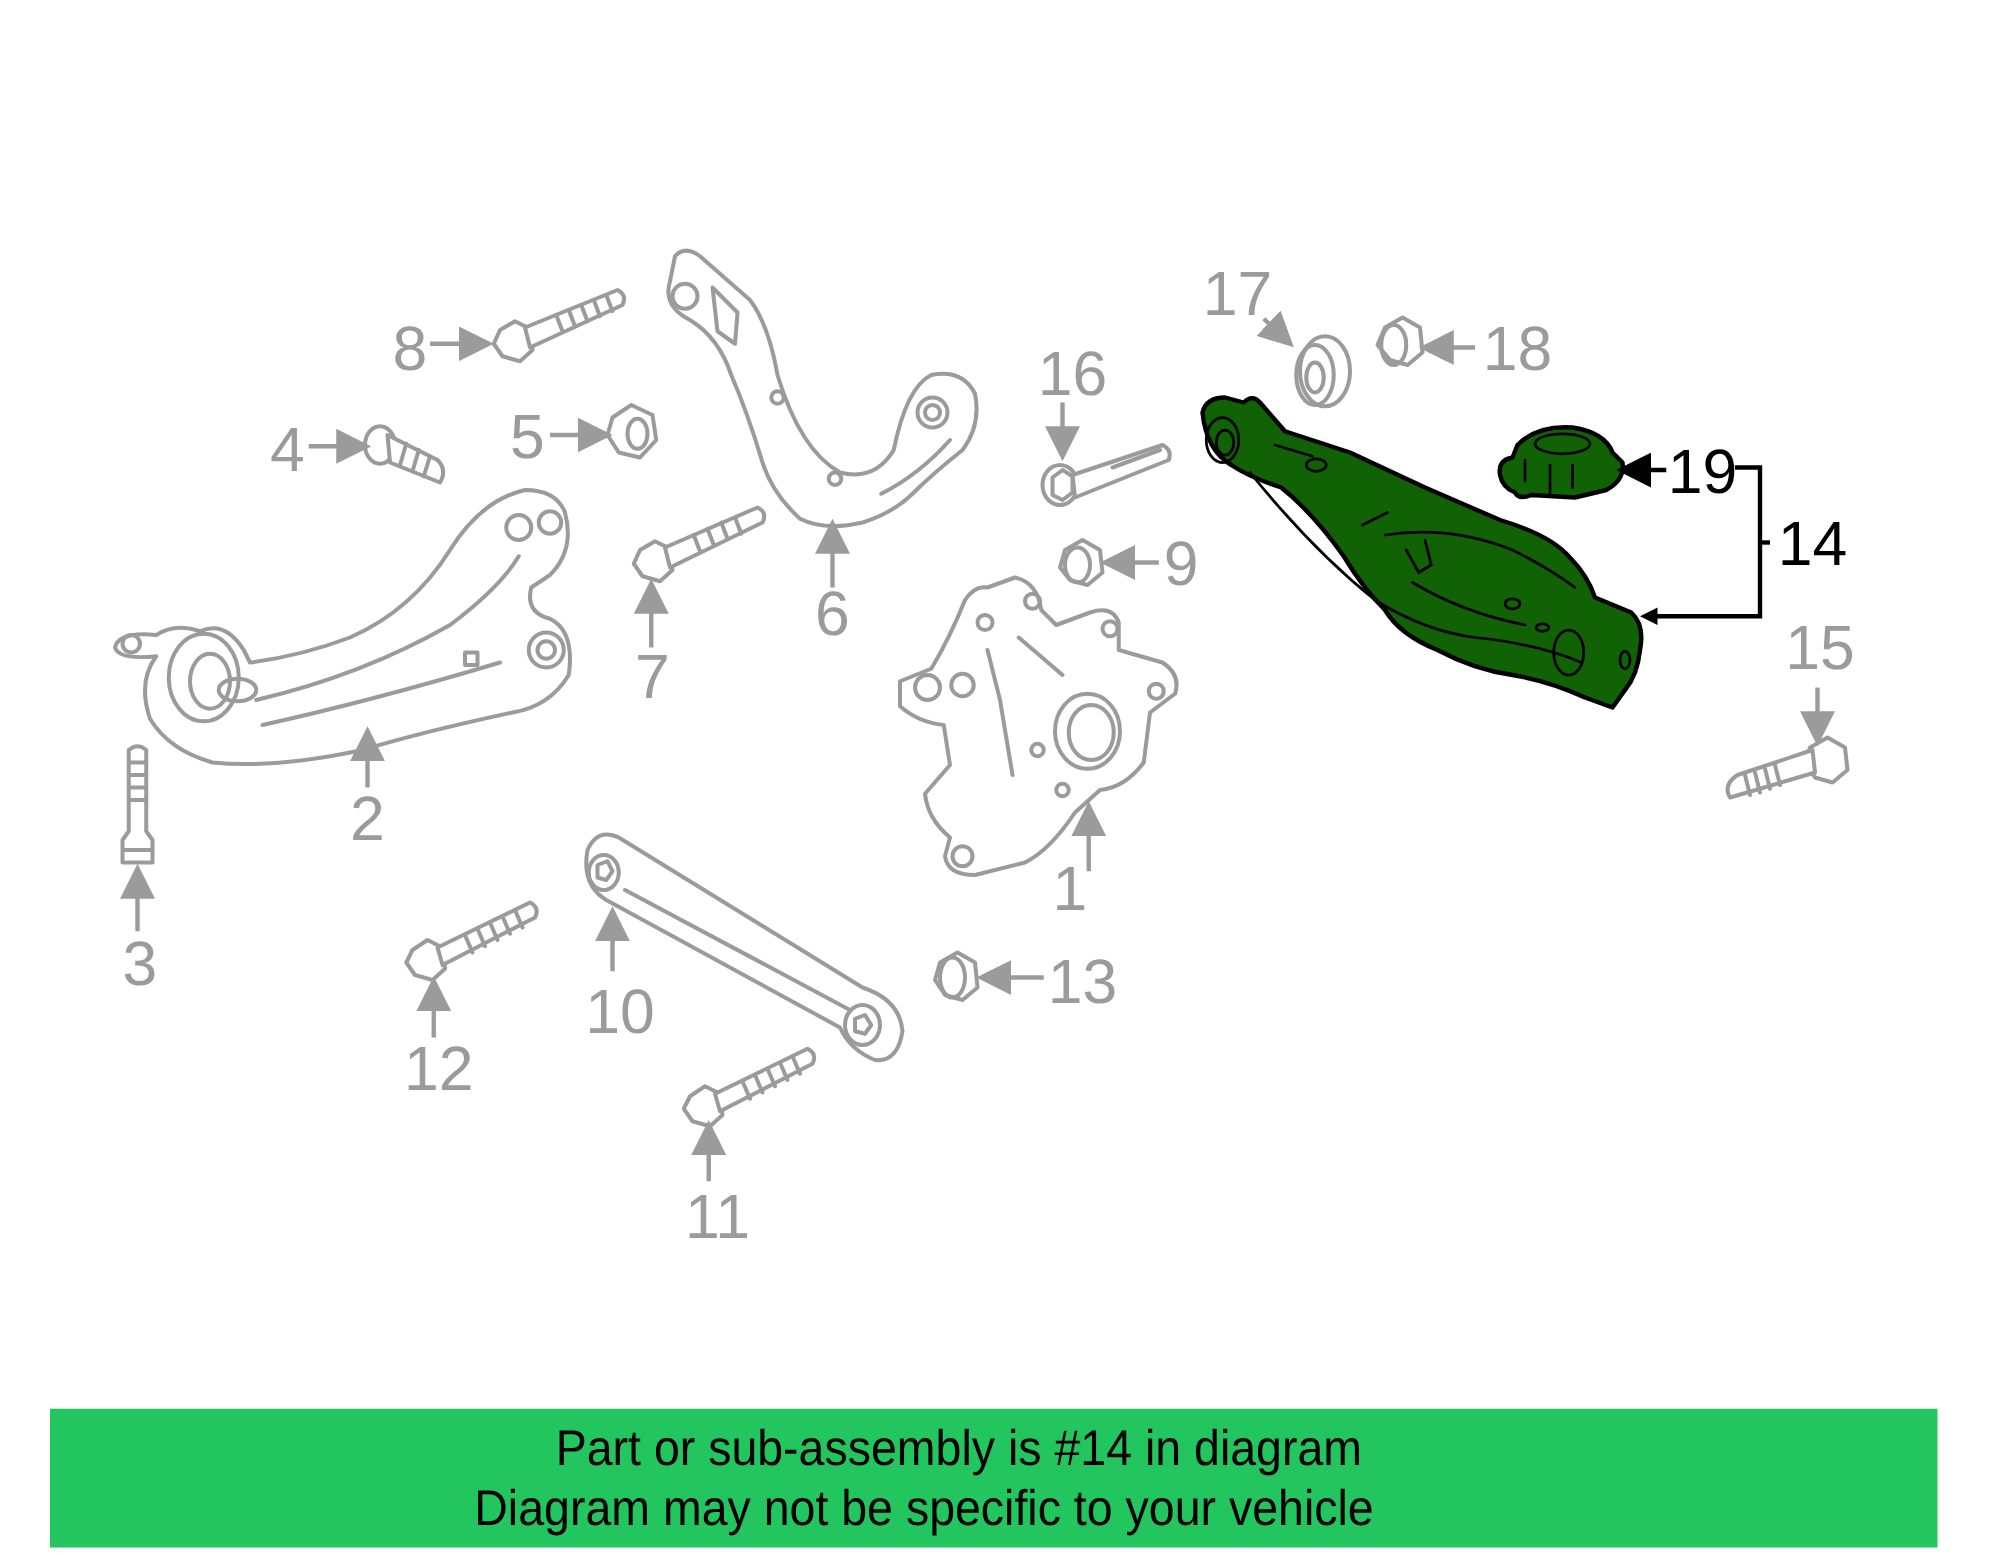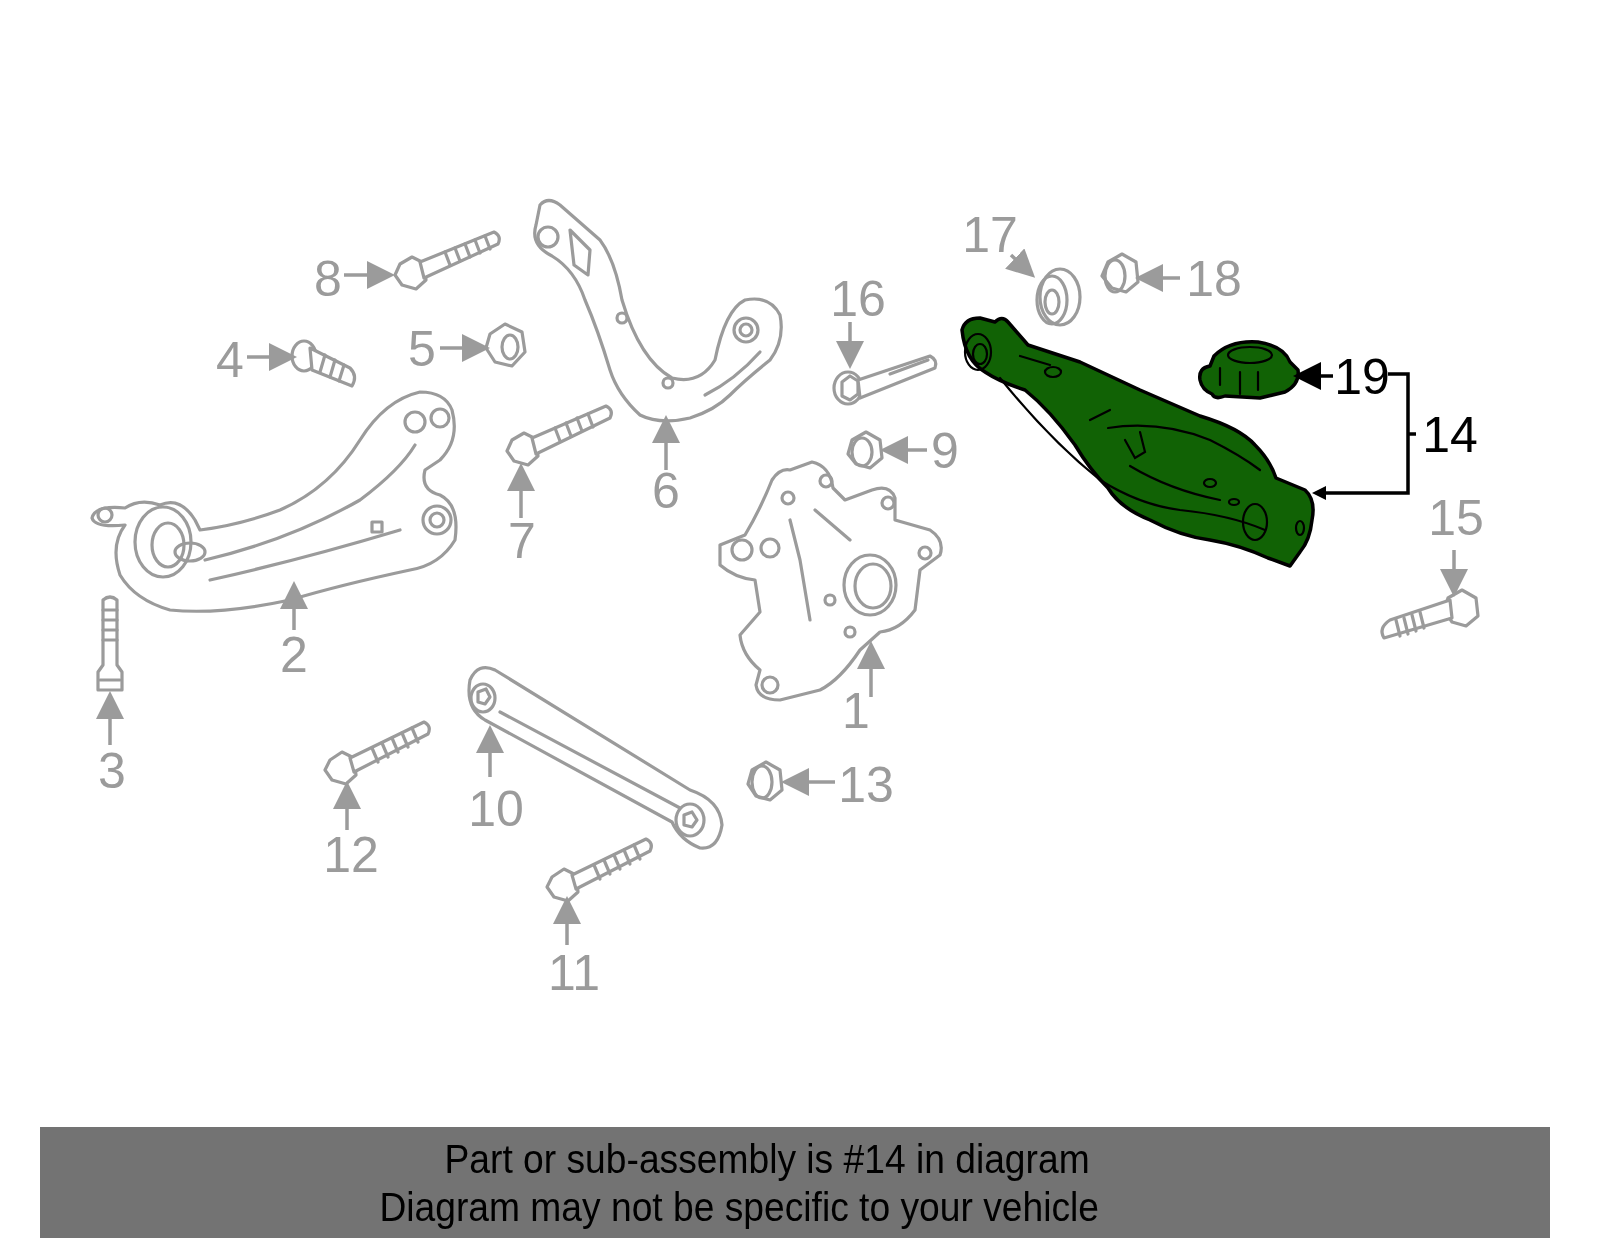--- a/index.html
+++ b/index.html
@@ -9,21 +9,21 @@
   .lbl { font-family:"Liberation Sans", sans-serif; font-size:50px; fill:#9b9b9b; }
   .lbl.hl { fill:#000000; }
   .g { fill:none; stroke:#9b9b9b; stroke-width:3.2; stroke-linejoin:round; stroke-linecap:round; }
   .gf { fill:#ffffff; stroke:#9b9b9b; stroke-width:3.2; stroke-linejoin:round; }
   .hp { fill:#116205; stroke:#000; stroke-width:3.5; stroke-linejoin:round; }
   .hl-line { fill:none; stroke:#000; stroke-width:2.2; stroke-linecap:round; }
   .ar { stroke:#9b9b9b; stroke-width:3.5; fill:none; }
   .bk { stroke:#000; stroke-width:3.5; fill:none; }
   .bkh { fill:#000; }
   #banner { position:absolute; left:40px; top:1127px; width:1510px; height:111px;
-            background:#737373; color:#000; text-align:center; }
+            background:#22c55e; color:#000; text-align:center; }
   #banner .line { font-family:"Liberation Sans", sans-serif; font-size:40px; line-height:48px;
                   transform:scaleX(0.93); }
   #banner .l1 { position:absolute; left:0; right:0; top:8px; padding-right:60px; }
   #banner .l2 { position:absolute; left:0; right:0; top:56px; padding-right:120px; }
 </style>
 </head>
 <body>
 
 <svg id="diagram" viewBox="0 0 1600 1249" xmlns="http://www.w3.org/2000/svg">
   <defs>

